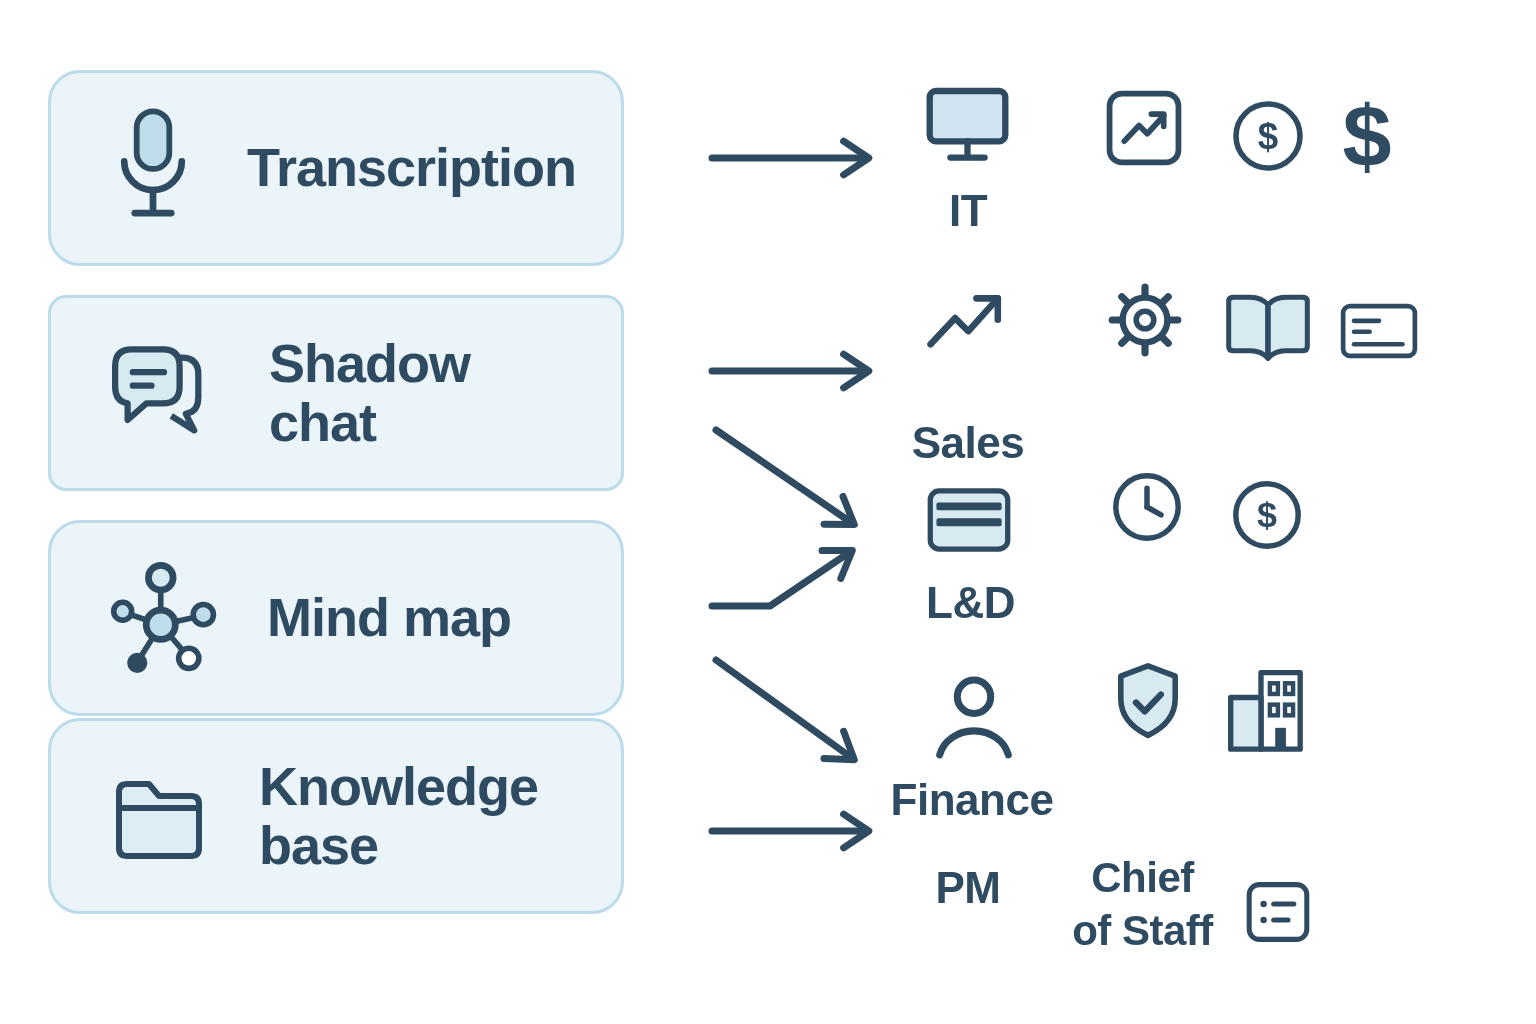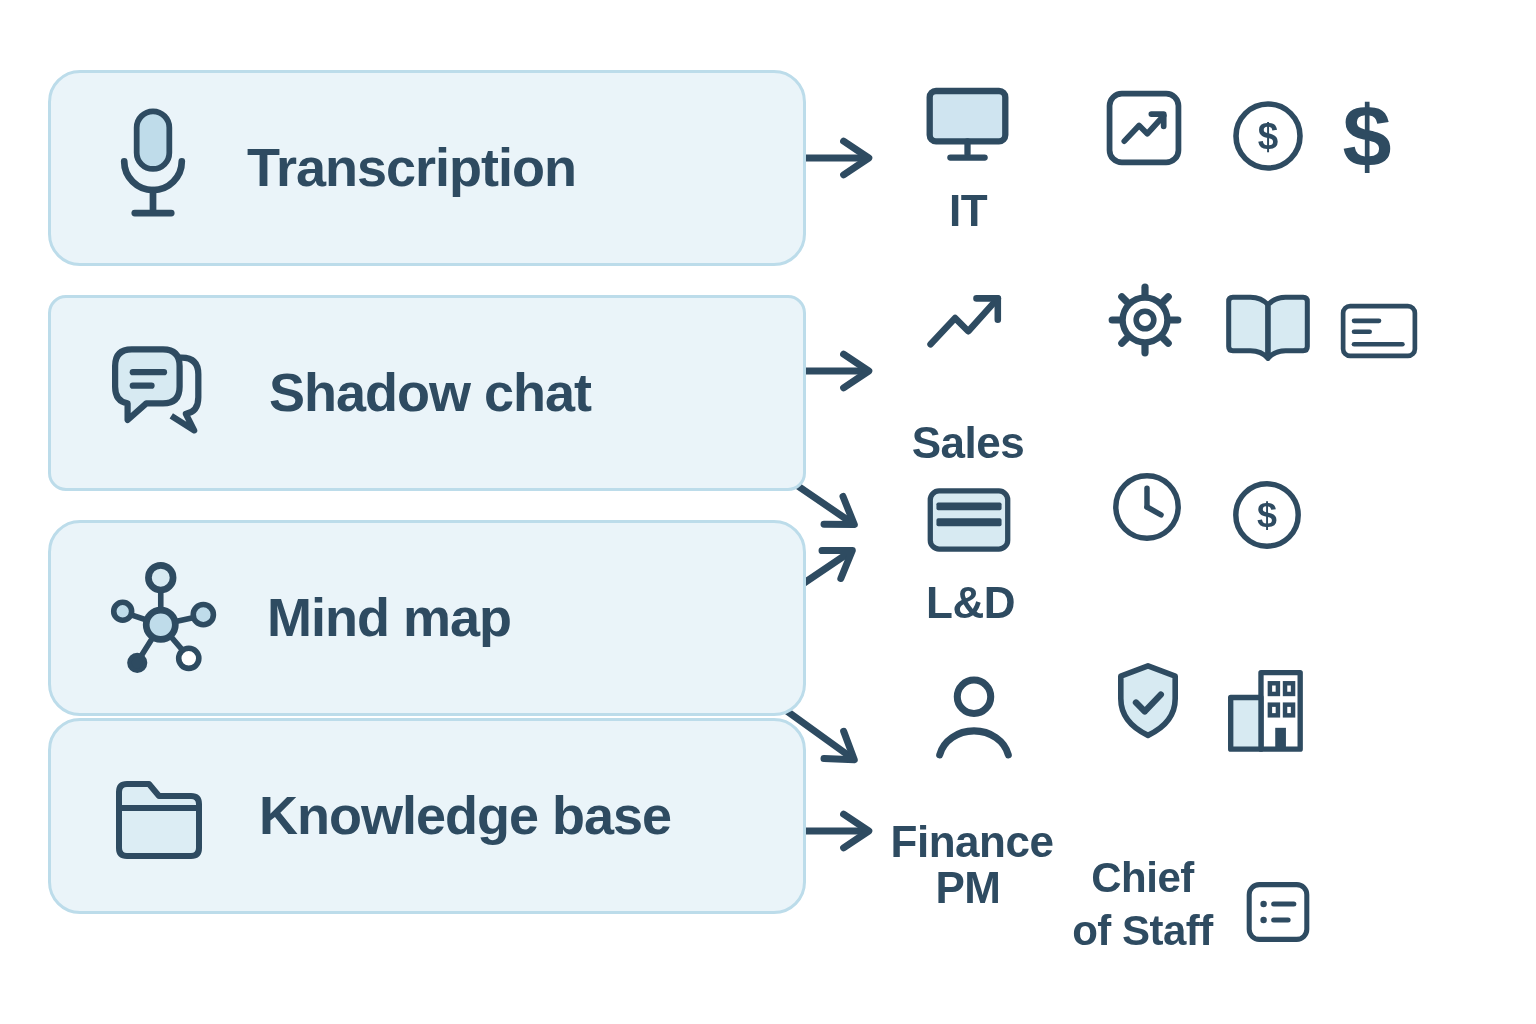--- a/index.html
+++ b/index.html
@@ -2,21 +2,21 @@
 <html><head>
 <meta charset="utf-8">
 <style>
   html,body{margin:0;padding:0;background:#ffffff;}
   .canvas{
     position:relative;width:1536px;height:1024px;background:#ffffff;overflow:hidden;
     font-family:"Liberation Sans",sans-serif;color:#2e4b61;
   }
   .arrows{position:absolute;left:0;top:0;width:1536px;height:1024px;pointer-events:none;}
   .src-box{
-    position:absolute;left:48px;width:758px;height:196px;box-sizing:border-box;
+    position:absolute;left:48px;width:576px;height:196px;box-sizing:border-box;
     background:#eaf4f9;border:3px solid #bcdcea;border-radius:32px;
     display:flex;align-items:center;padding:0 36px 0 54px;gap:46px;
   }
   .src-icon{flex:0 0 auto;display:flex;}
   .src-label{font-size:54px;font-weight:700;line-height:1.1;letter-spacing:-1px;}
   .tgt-label{position:absolute;text-align:center;font-size:44px;font-weight:700;letter-spacing:-0.5px;}
   .tgt-label.small{font-size:42px;line-height:1.25;white-space:pre-line;}
   .icon{position:absolute;display:flex;}
   .icon svg{width:100%;height:100%;}
   .dollar-glyph{
@@ -186,21 +186,21 @@
       <text x="50" y="66" text-anchor="middle" font-size="46" font-weight="bold" fill="#2e4b61" font-family="Liberation Sans, sans-serif">$</text>
     </svg>
   </span>
 
   <span class="icon" style="left:930px;top:668px;width:88px;height:98px;">
     <svg viewBox="0 0 100 100">
       <circle cx="50" cy="27" r="19" fill="none" stroke="#2e4b61" stroke-width="8"></circle>
       <path d="M11,93 a40,35 0 0 1 78,0" fill="none" stroke="#2e4b61" stroke-width="8" stroke-linecap="round"></path>
     </svg>
   </span>
-  <div class="tgt-label" style="left:872px;top:817px;width:200px;">Finance</div>
+  <div class="tgt-label" style="left:872px;top:775px;width:200px;">Finance</div>
 
   <span class="icon" style="left:1108px;top:660px;width:80px;height:90px;">
     <svg viewBox="0 0 100 110">
       <path d="M50,6 L84,19 v28 q0,30 -34,46 q-34,-16 -34,-46 v-28 z" fill="#d7eaf2" stroke="#2e4b61" stroke-width="7" stroke-linejoin="round"></path>
       <polyline points="35,52 46,63 66,42" fill="none" stroke="#2e4b61" stroke-width="8" stroke-linecap="round" stroke-linejoin="round"></polyline>
     </svg>
   </span>
   <span class="icon" style="left:1220px;top:662px;width:98px;height:96px;">
     <svg viewBox="0 0 110 100">
       <rect x="46" y="8" width="44" height="86" fill="#ffffff" stroke="#2e4b61" stroke-width="6" stroke-linejoin="round"></rect>

